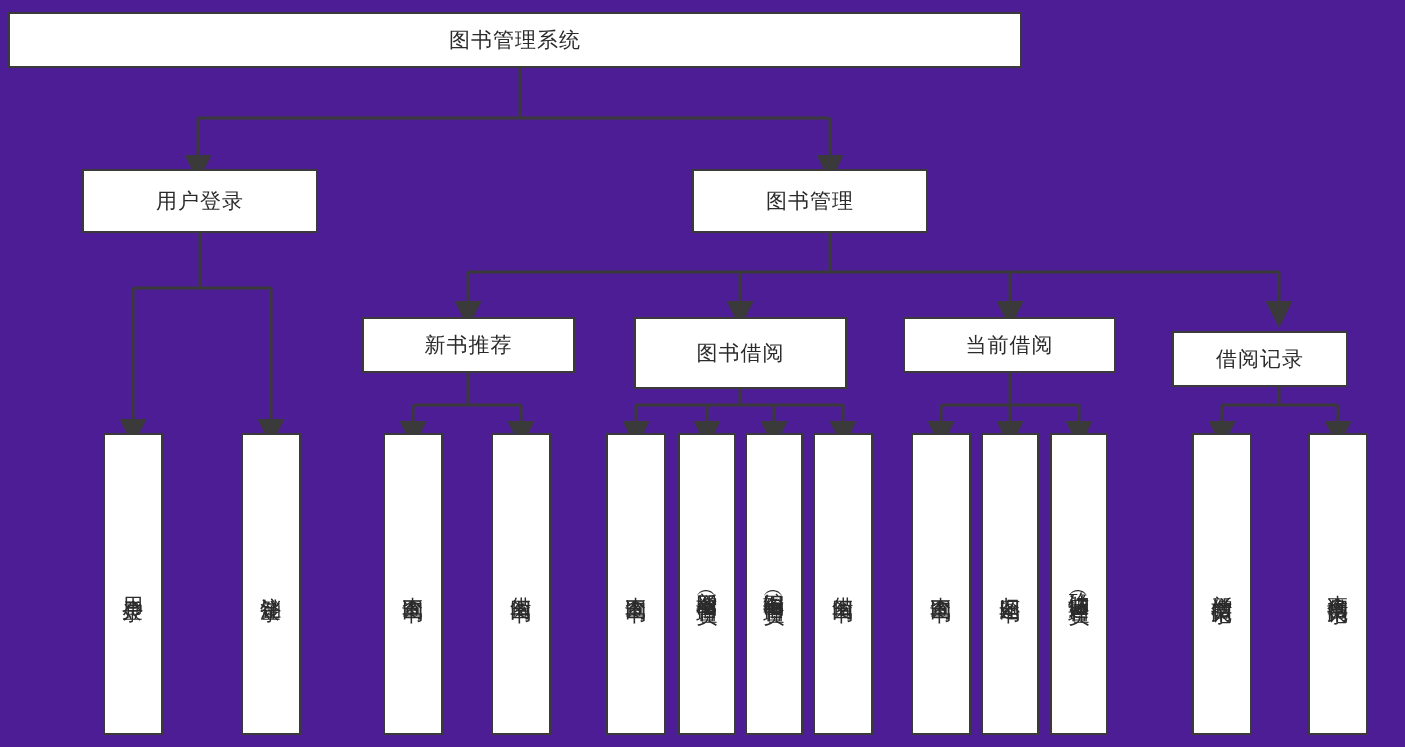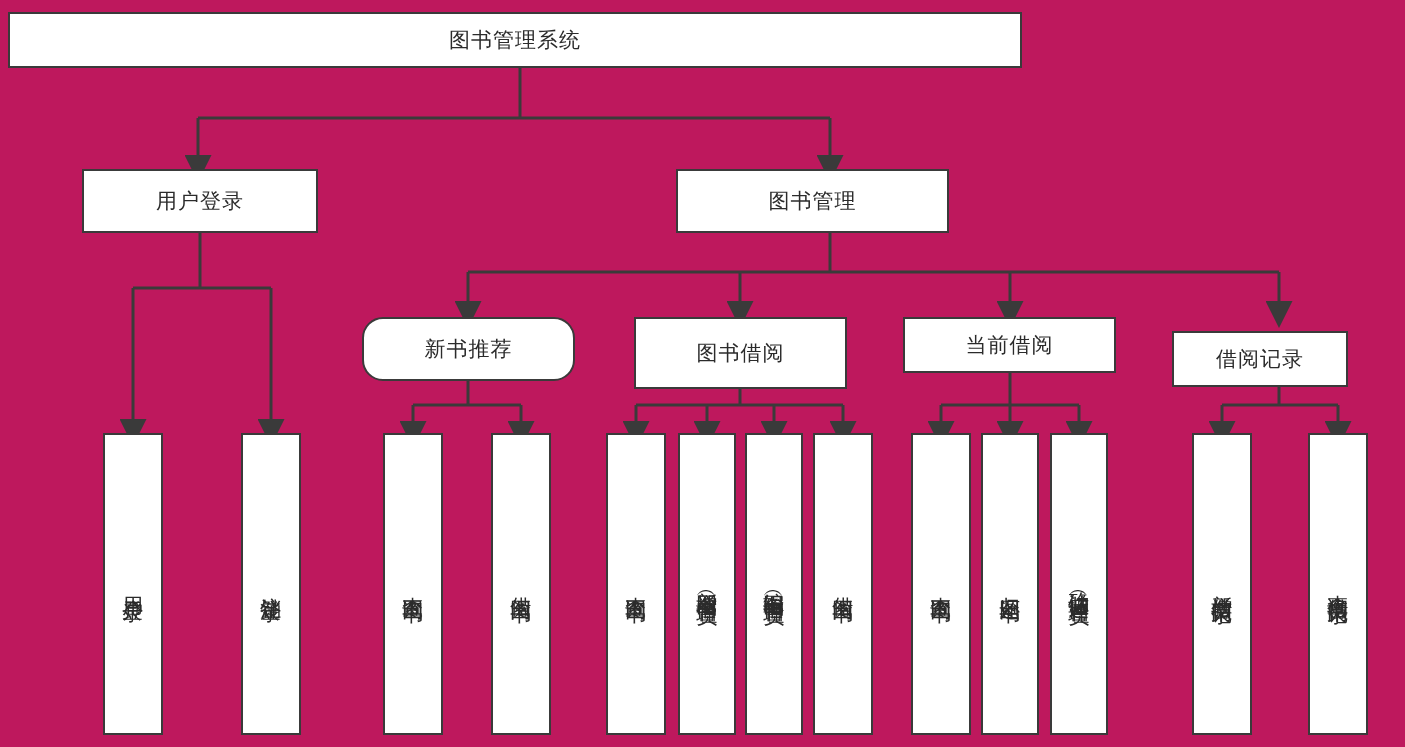--- a/index.html
+++ b/index.html
@@ -8,21 +8,21 @@
     padding: 0;
     background: #ffffff;
   }
   body {
     font-family: "Liberation Sans", "DejaVu Sans", sans-serif;
   }
   #canvas {
     position: relative;
     width: 1405px;
     height: 747px;
-    background: #be185d;
+    background: #4c1d95;
     overflow: hidden;
   }
   #wires {
     position: absolute;
     left: 0;
     top: 0;
     width: 1405px;
     height: 747px;
     pointer-events: none;
   }
@@ -122,25 +122,25 @@
     </g>
   </svg>
 
   <div class="node h" style="left:8px; top:12px; width:1014px; height:56px;">
     <span>图书管理系统</span>
   </div>
 
   <div class="node h" style="left:82px; top:169px; width:236px; height:64px;">
     <span>用户登录</span>
   </div>
-  <div class="node h" style="left:676px; top:169px; width:273px; height:64px;">
+  <div class="node h" style="left:692px; top:169px; width:236px; height:64px;">
     <span>图书管理</span>
   </div>
 
-  <div class="node h" style="left:362px; top:317px; width:213px; height:64px;border-radius:21px;">
+  <div class="node h" style="left:362px; top:317px; width:213px; height:56px;">
     <span>新书推荐</span>
   </div>
   <div class="node h" style="left:634px; top:317px; width:213px; height:72px;">
     <span>图书借阅</span>
   </div>
   <div class="node h" style="left:903px; top:317px; width:213px; height:56px;text-align:center;">
     <span>当前借阅</span>
   </div>
   <div class="node h" style="left:1172px; top:331px; width:176px; height:56px;">
     <span>借阅记录</span>

